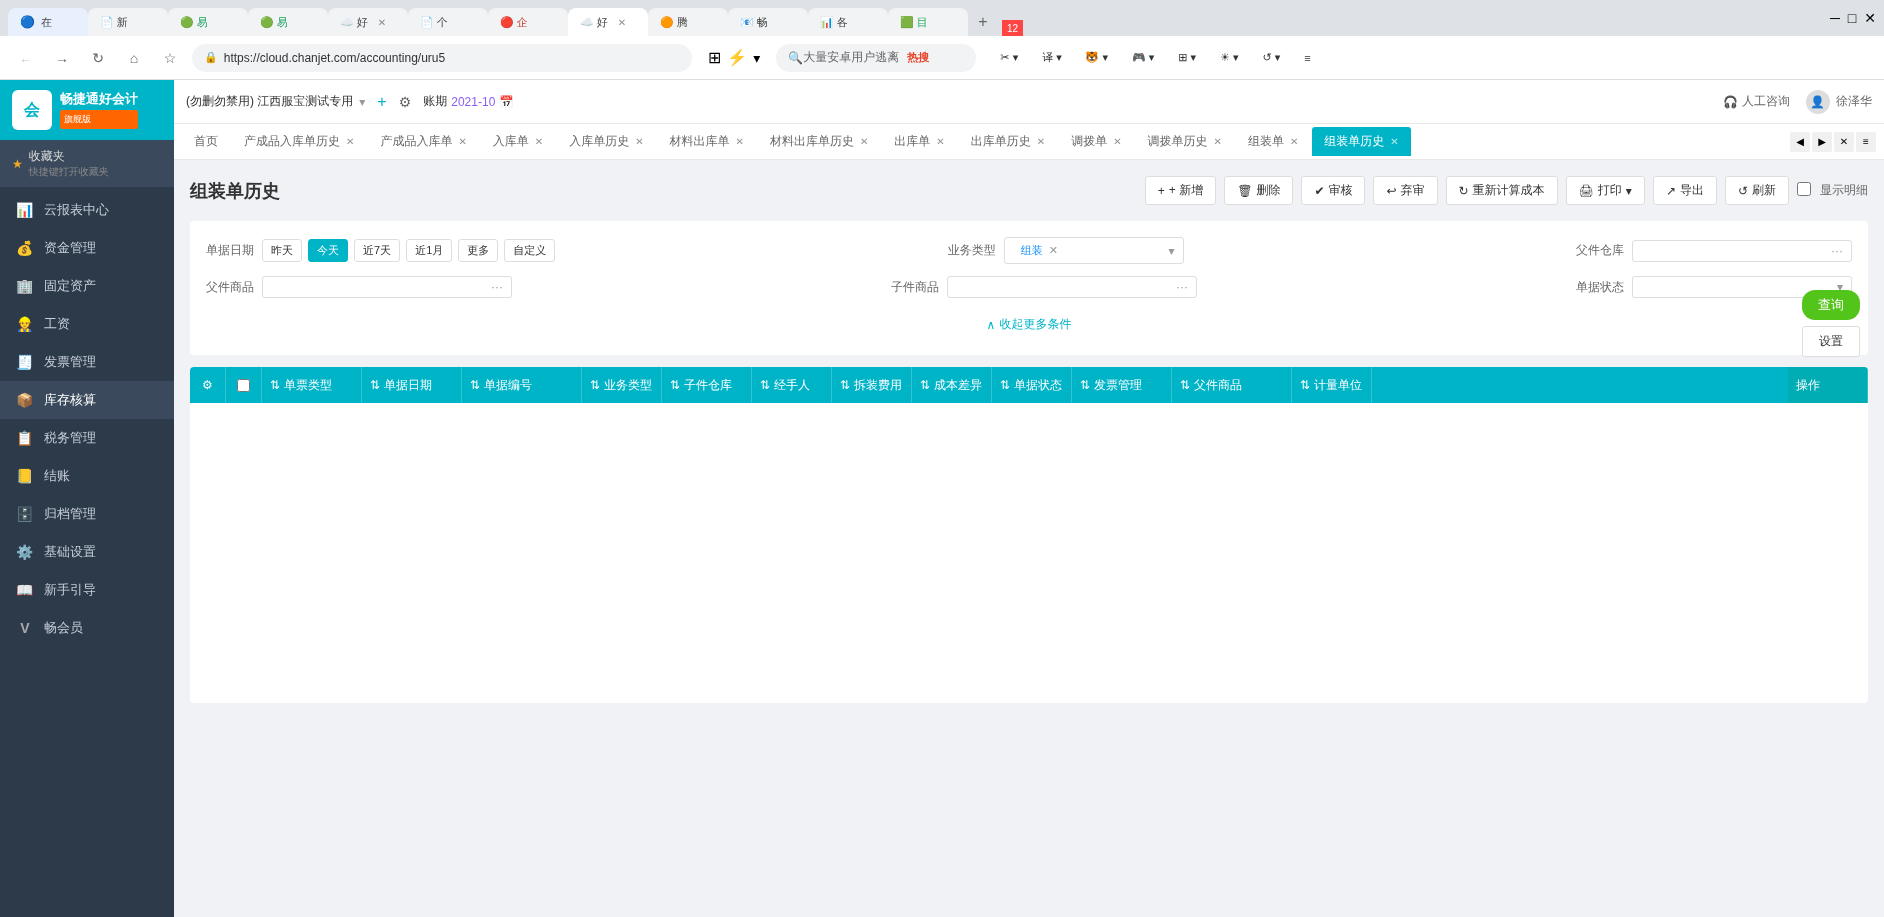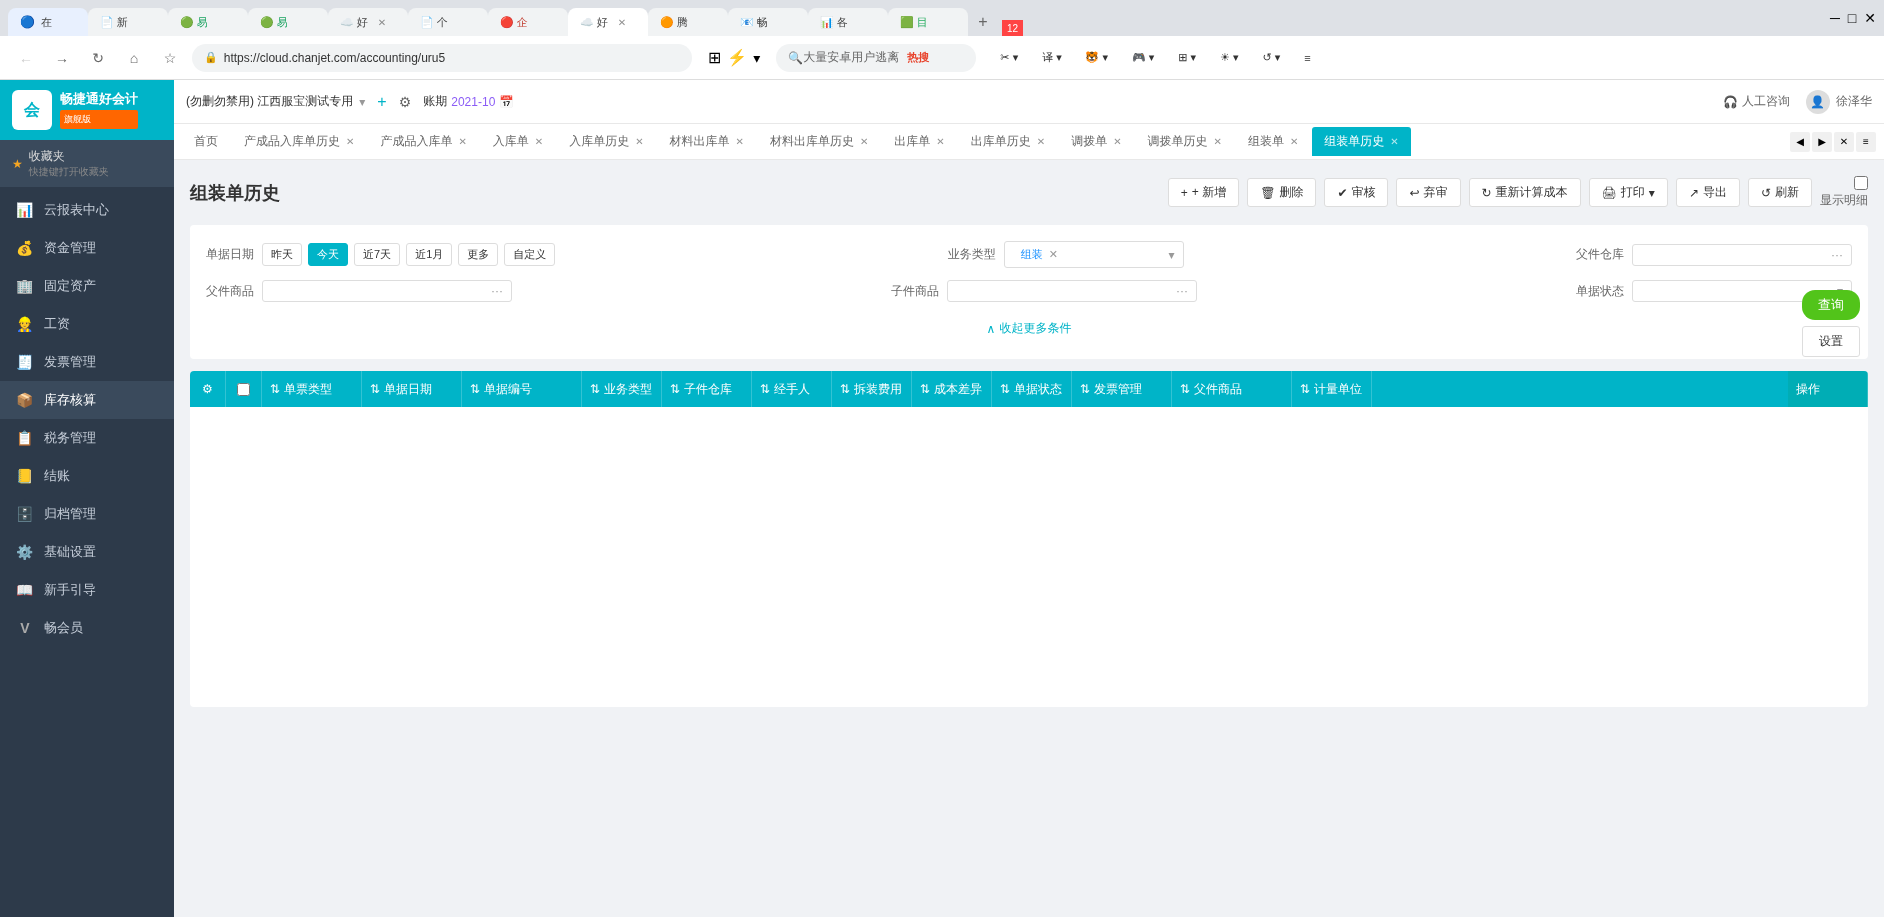--- a/index.html
+++ b/index.html
@@ -103,21 +103,21 @@
     .col-unit { flex: 0 0 80px; }
     .col-operation { flex: 0 0 80px; background: #e8f8f5; color: #00b4c8; }
 
     .table-body { min-height: 300px; }
 
     
     ::-webkit-scrollbar { width: 6px; height: 6px; }
     ::-webkit-scrollbar-track { background: #f1f1f1; }
     ::-webkit-scrollbar-thumb { background: #ccc; border-radius: 3px; }
 
-    .display-toggle { display: flex; align-items: flex-end; gap: 2px; font-size: 12px; color: #666; flex-direction: column; }
+    .display-toggle { display: flex; align-items: flex-start; gap: 9px; font-size: 12px; color: #666; }
   </style>
 </head>
 <body>
 
 <div class="browser-chrome">
   <div class="browser-tabs">
 
     <div class="browser-tab" style="background:#e8f0fe;">
       <span style="color:#1a73e8;font-size:12px;">🔵</span>
       <span style="font-size:11px;">在</span>

